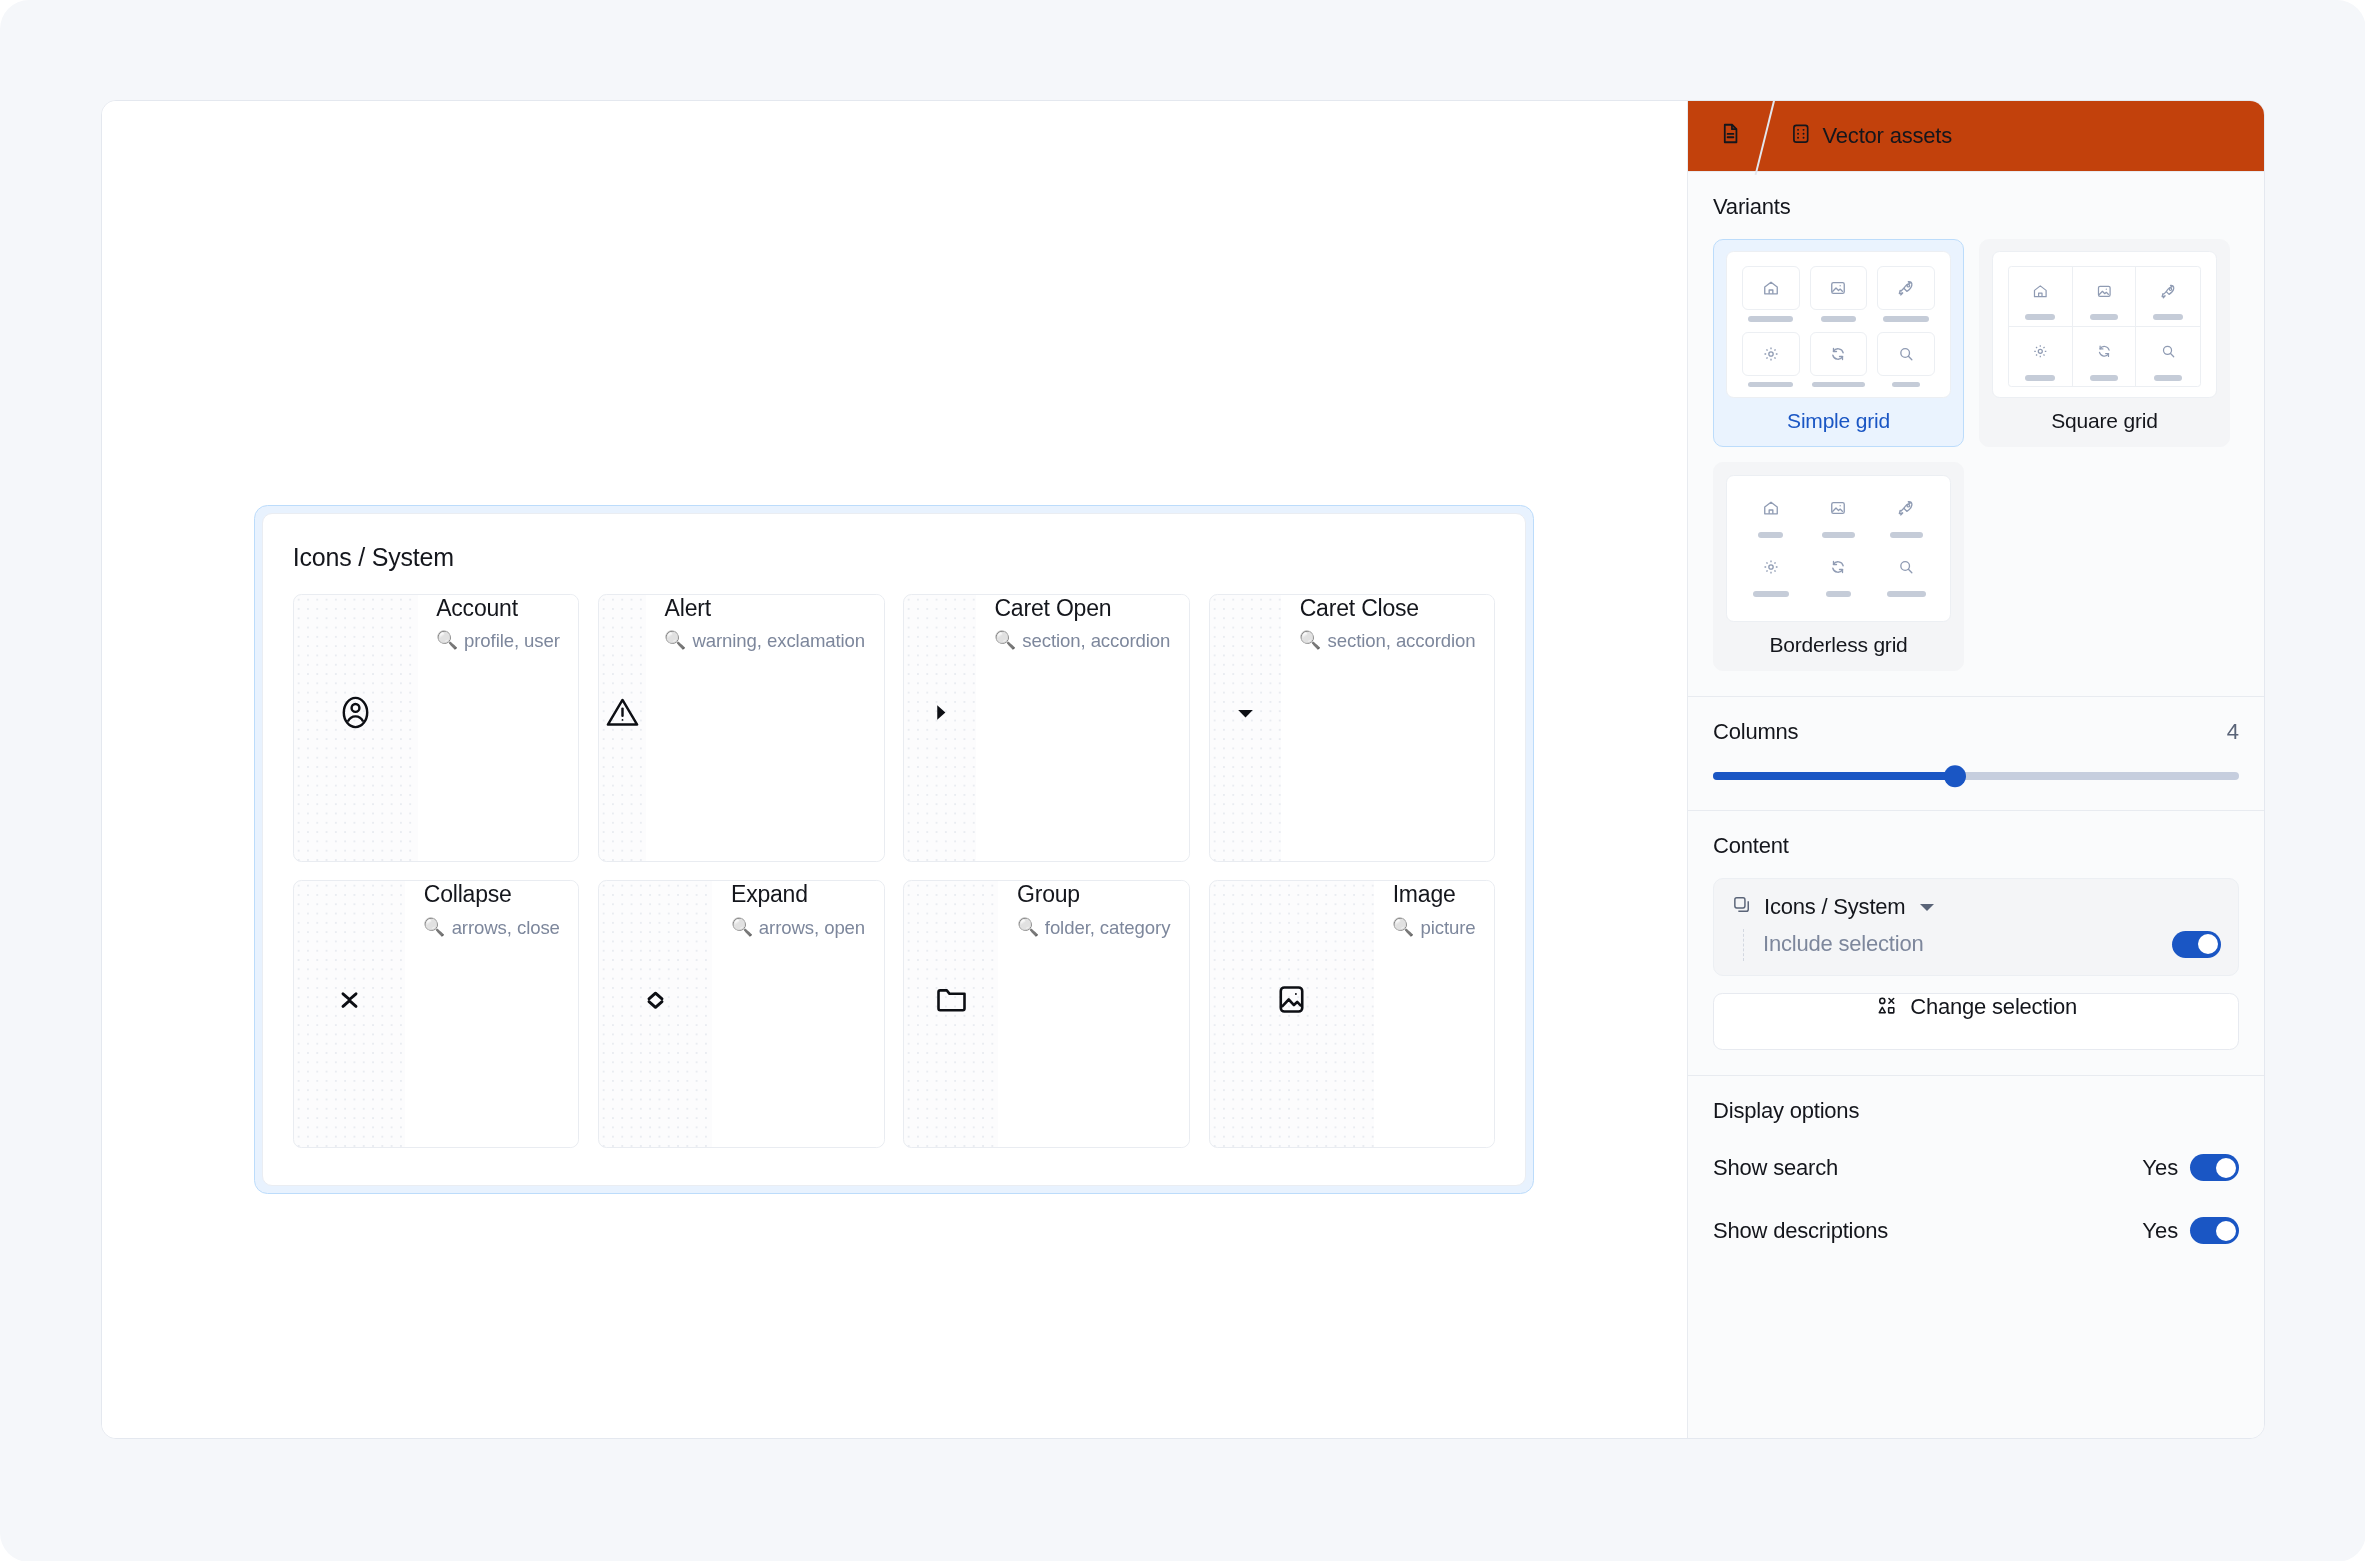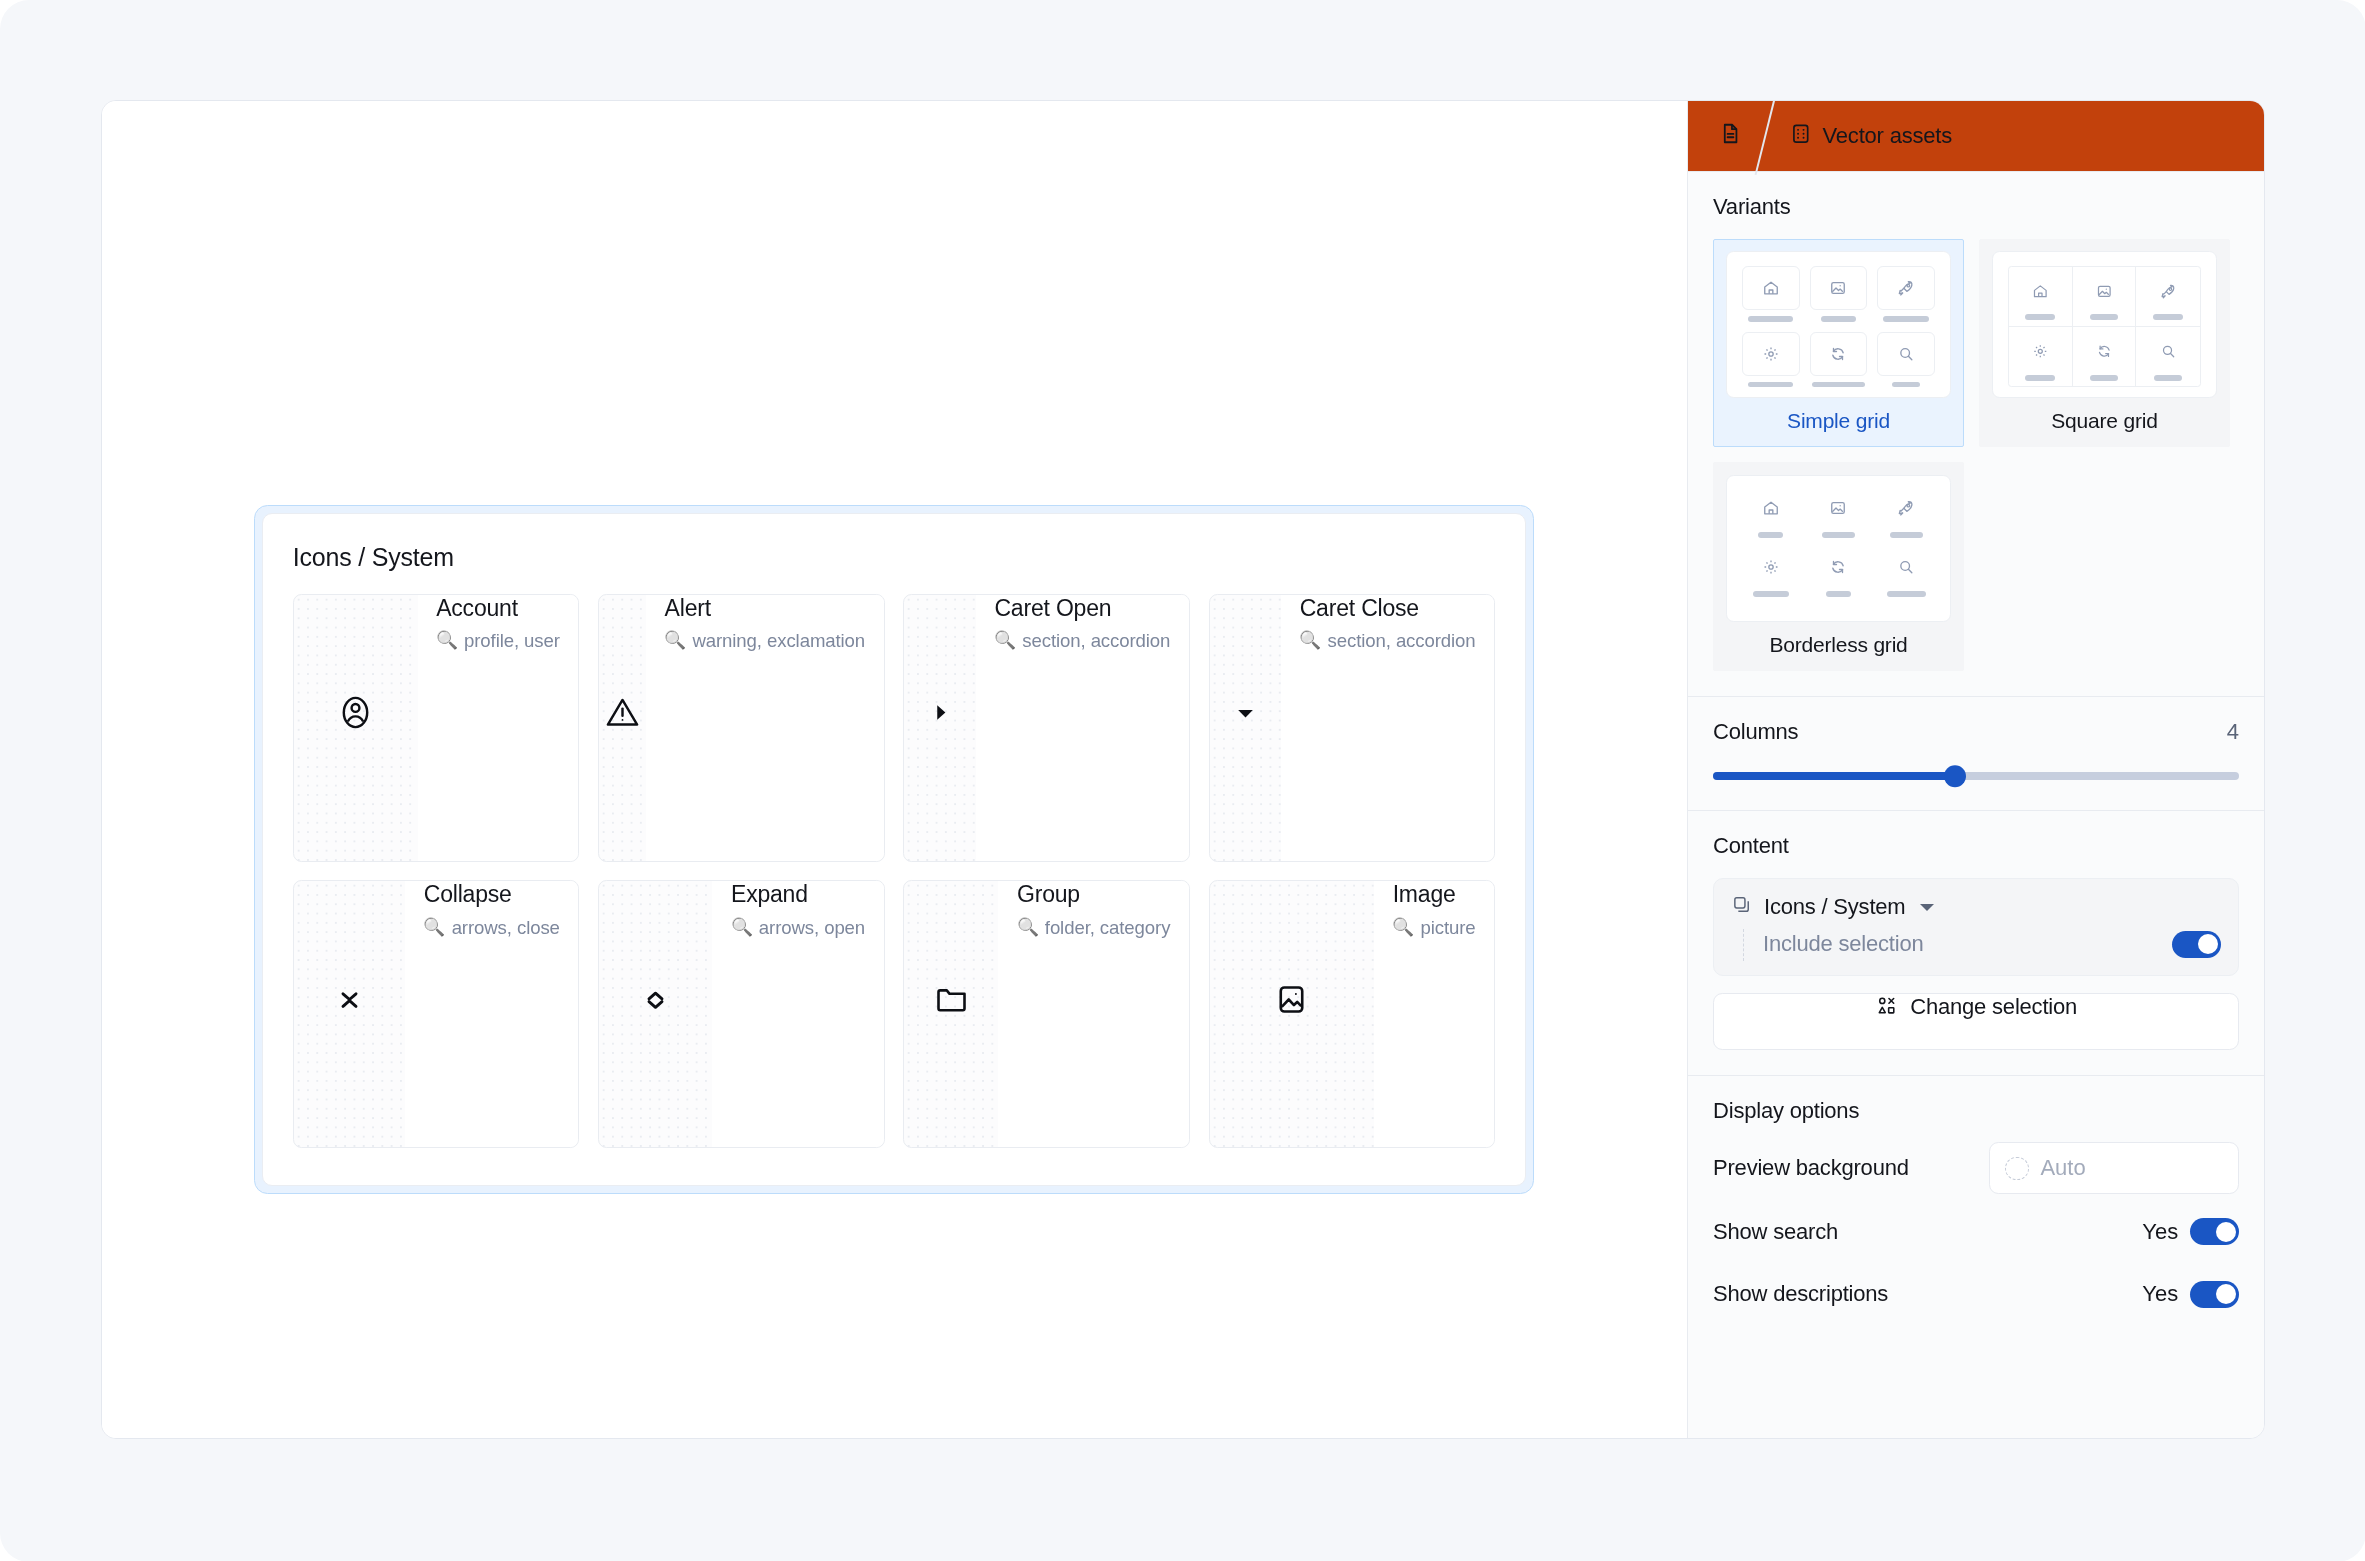--- a/index.html
+++ b/index.html
@@ -144,21 +144,21 @@
   .section-title {
     font-size: 22px;
     letter-spacing: -0.2px;
     margin-bottom: 18.6px;
   }
 
   
   .variants { display: flex; flex-wrap: wrap; gap: 15px; }
   .variant {
     width: 251px;
-    border-radius: 2px;
+    border-radius: 10px;
     padding: 11.8px 11.8px 0 11.8px;
     background: #f4f5f7;
     border: 1.7px solid #f4f5f7;
   }
   .variant.selected { background: #eaf3fe; border-color: #bcdcfb; }
   .variant-thumb {
     background: #ffffff;
     border: 1.7px solid #eceff3;
     border-radius: 7.6px;
     height: 147px;
@@ -725,27 +725,20 @@
             </svg>
           </span>
           <span>Change selection</span>
         </div>
       </div>
 
       <div class="section" style="border-bottom:none">
         <div class="section-title">Display options</div>
 
 
-        <div class="opt-row">
-          <span class="opt-label">Preview background</span>
-          <span class="field">
-            <span class="swatch-dashed"></span>
-            <span class="field-placeholder">Auto</span>
-          </span>
-        </div>
 
         <div class="opt-row">
           <span class="opt-label">Show search</span>
           <span class="toggle-wrap">
             <span class="yes-label">Yes</span>
             <span class="toggle"></span>
           </span>
         </div>
 
         <div class="opt-row">

